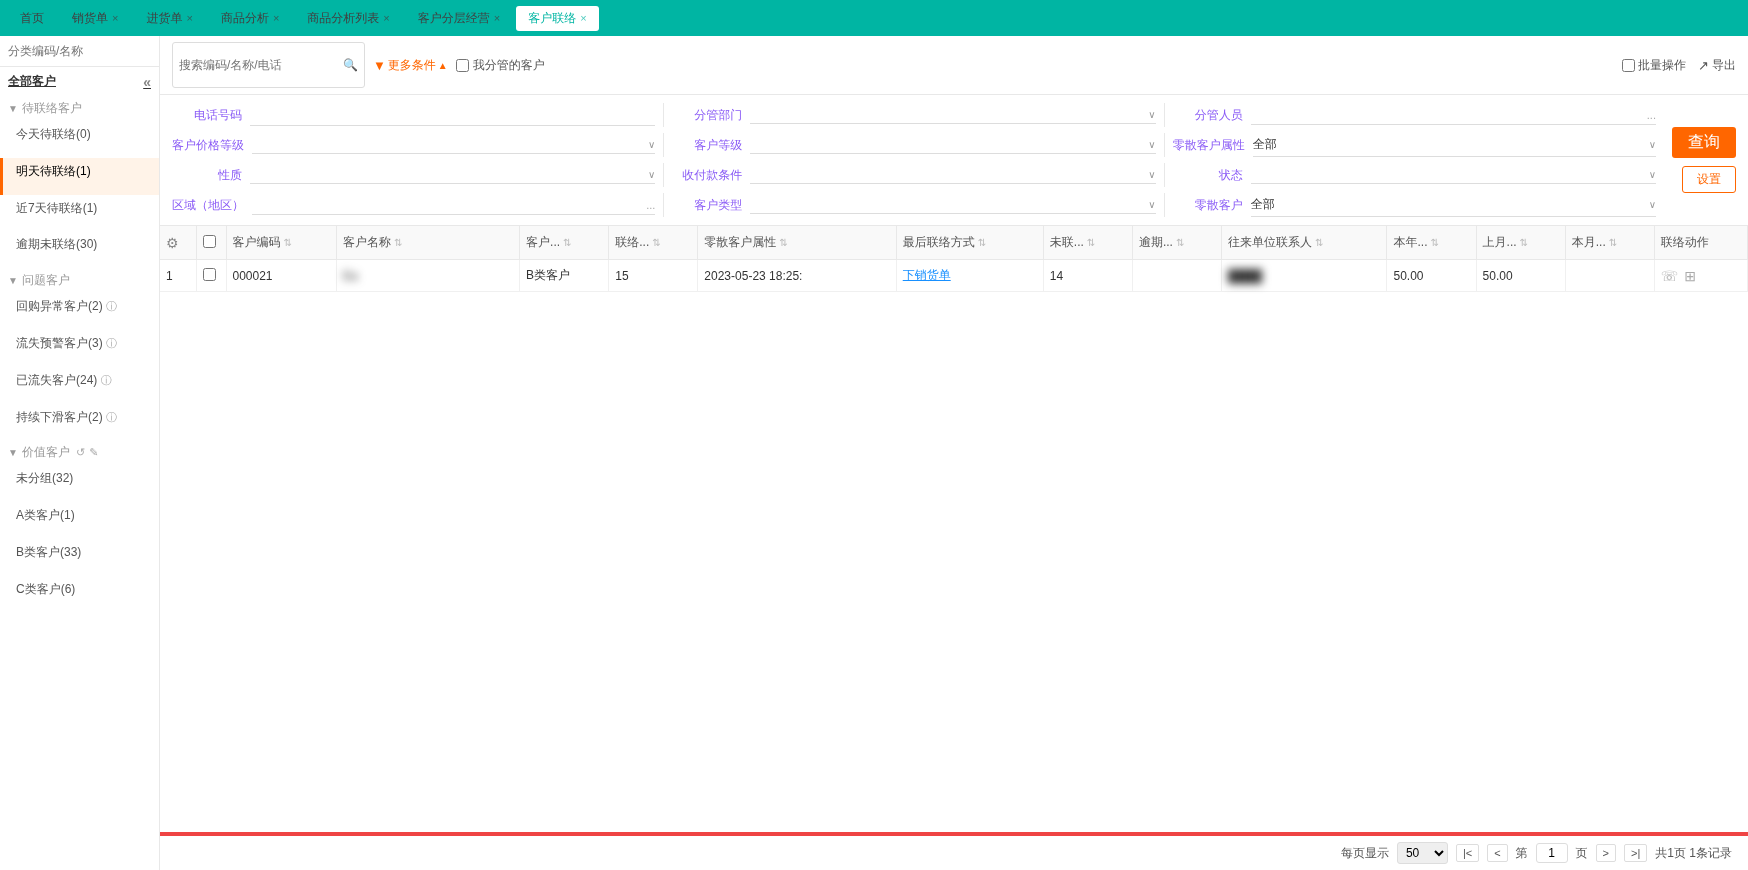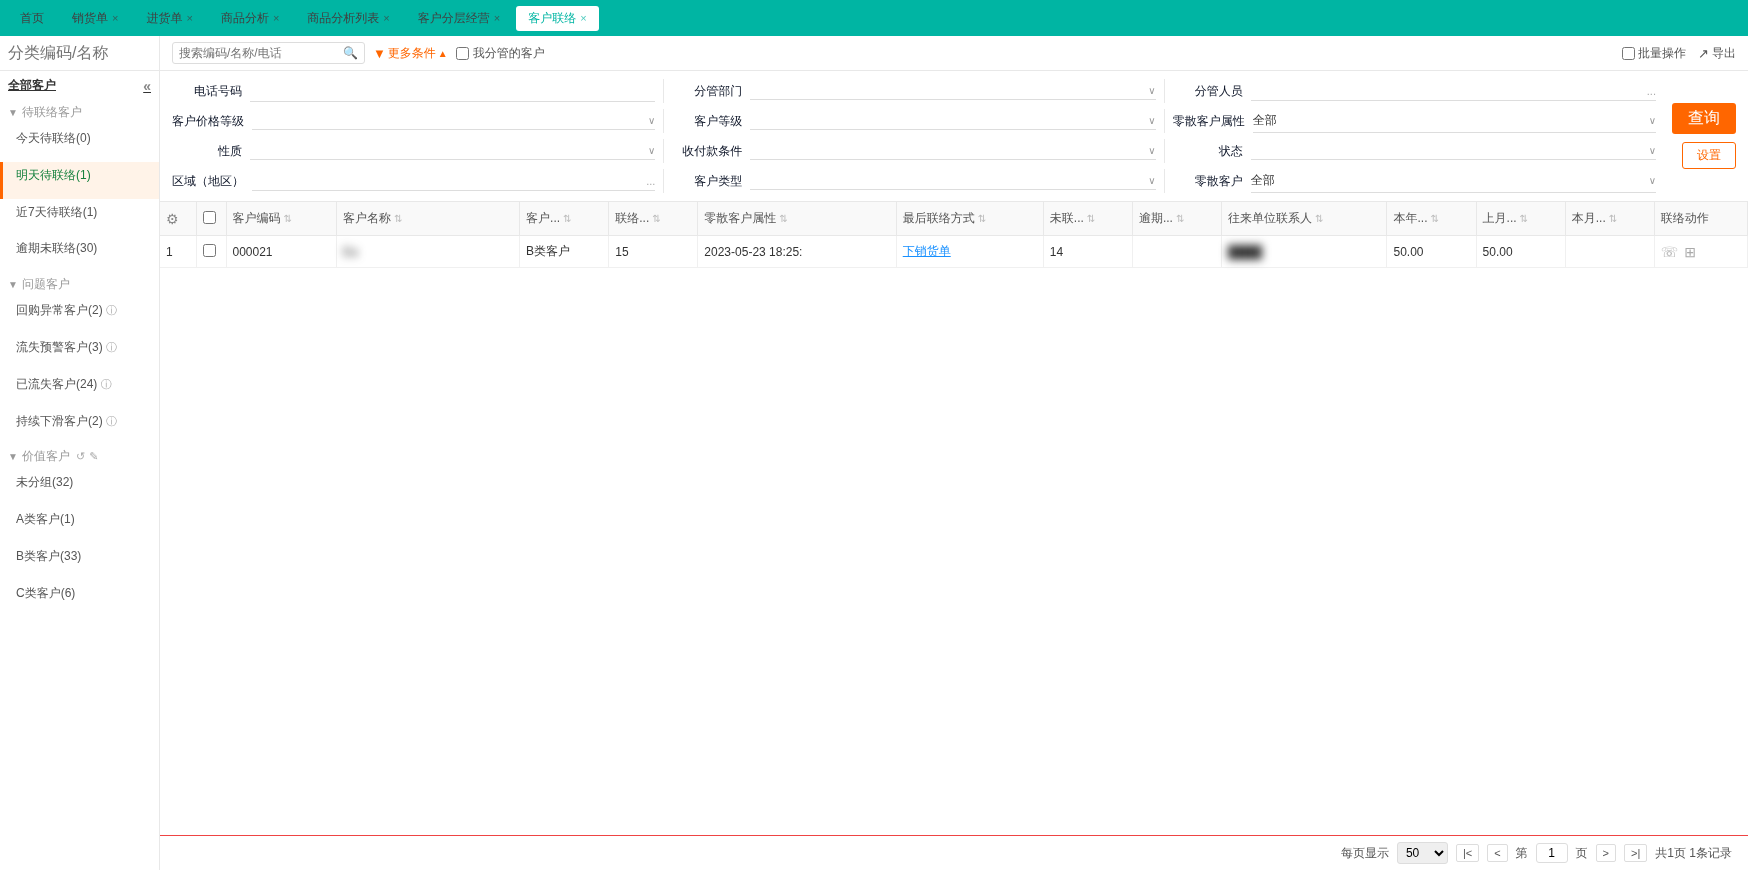--- a/index.html
+++ b/index.html
@@ -53,21 +53,21 @@
       display: flex;
       align-items: center;
       padding: 8px;
       border-bottom: 1px solid #e8e8e8;
       gap: 4px;
     }
     .sidebar-search input {
       border: none;
       outline: none;
       flex: 1;
-      font-size: 16px;
+      font-size: 12px;
       color: #3b82f6;
     }
     .sidebar-section-header {
       padding: 6px 8px;
       font-weight: bold;
       color: #333;
       display: flex;
       align-items: center;
       justify-content: space-between;
       gap: 4px;
@@ -89,21 +89,21 @@
       font-size: 10px;
     }
     .sidebar-item {
       padding: 5px 8px 15px 16px;
       color: #555;
       cursor: pointer;
       line-height: 1.4;
     }
     .sidebar-item.active {
       background: #fff3e8;
-      color: #15803d;
+      color: #000000;
       border-left: 3px solid #f60;
       padding-left: 13px;
     }
 
     
     .content {
       flex: 1;
       display: flex;
       flex-direction: column;
       overflow: hidden;
@@ -117,21 +117,21 @@
       display: flex;
       align-items: center;
       gap: 8px;
       border-bottom: 1px solid #e8e8e8;
     }
     .filter-search-box {
       display: flex;
       align-items: flex-end;
       border: 1px solid #ddd;
       border-radius: 3px;
-      padding: 3px 6px;
+      padding: 15px 6px;
       gap: 4px;
       color: #999;
     }
     .filter-search-box input {
       border: none;
       outline: none;
       font-size: 12px;
       color: #999;
       width: 150px;
     }
@@ -183,21 +183,21 @@
       margin-bottom: 6px;
     }
     .filter-row:last-child { margin-bottom: 0; }
     .filter-field {
       display: flex;
       align-items: center;
       flex: 1;
       gap: 8px;
     }
     .filter-label {
-      color: #0f172a;
+      color: #8b5cf6;
       white-space: nowrap;
       min-width: 70px;
       text-align: right;
     }
     .filter-input {
       flex: 1;
       border: none;
       border-bottom: 1px solid #ddd;
       outline: none;
       padding: 3px 0;
@@ -289,21 +289,21 @@
       white-space: nowrap;
       border-right: 1px solid #f0f0f0;
     }
     .td-link { color: #1890ff; cursor: pointer; text-decoration: underline; }
     .action-icons { display: flex; gap: 6px; }
     .action-icon { color: #aaa; cursor: pointer; font-size: 14px; }
 
     
     .pagination {
       background: #fff;
-      border-top: 1px solid #ef4444;
+      border-top: 4px solid #ef4444;
       padding: 6px 16px;
       display: flex;
       align-items: center;
       justify-content: flex-end;
       gap: 8px;
       font-size: 12px;
       color: #555;
     }
     .page-size-select {
       border: 1px solid #ddd;

